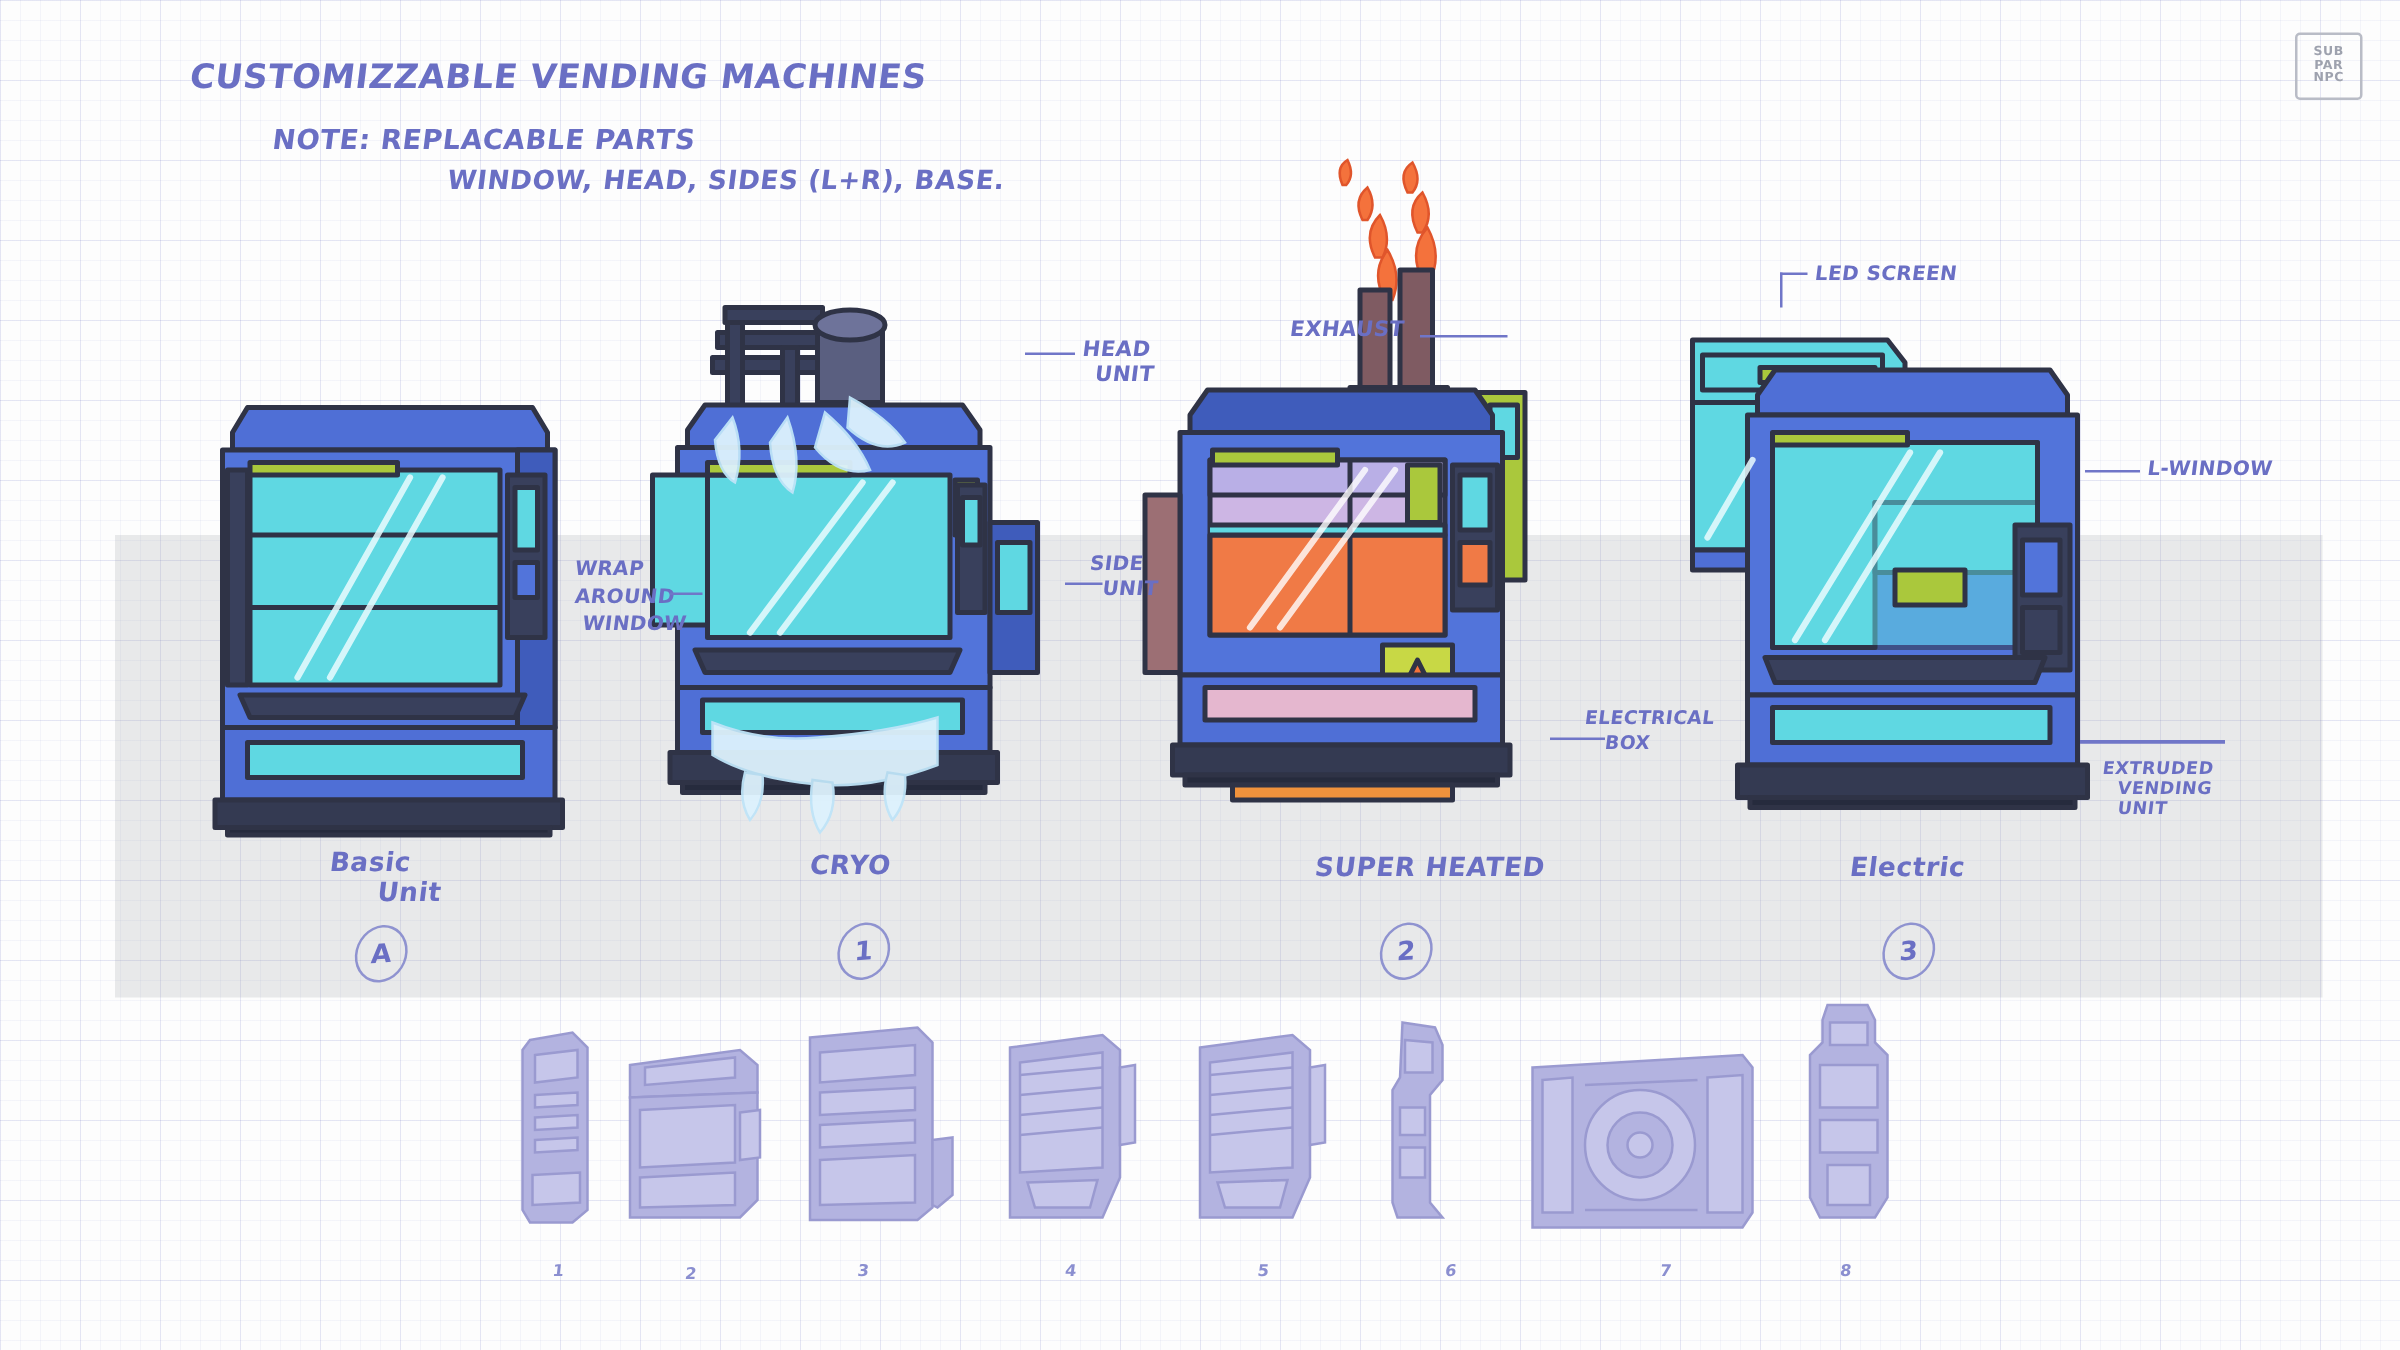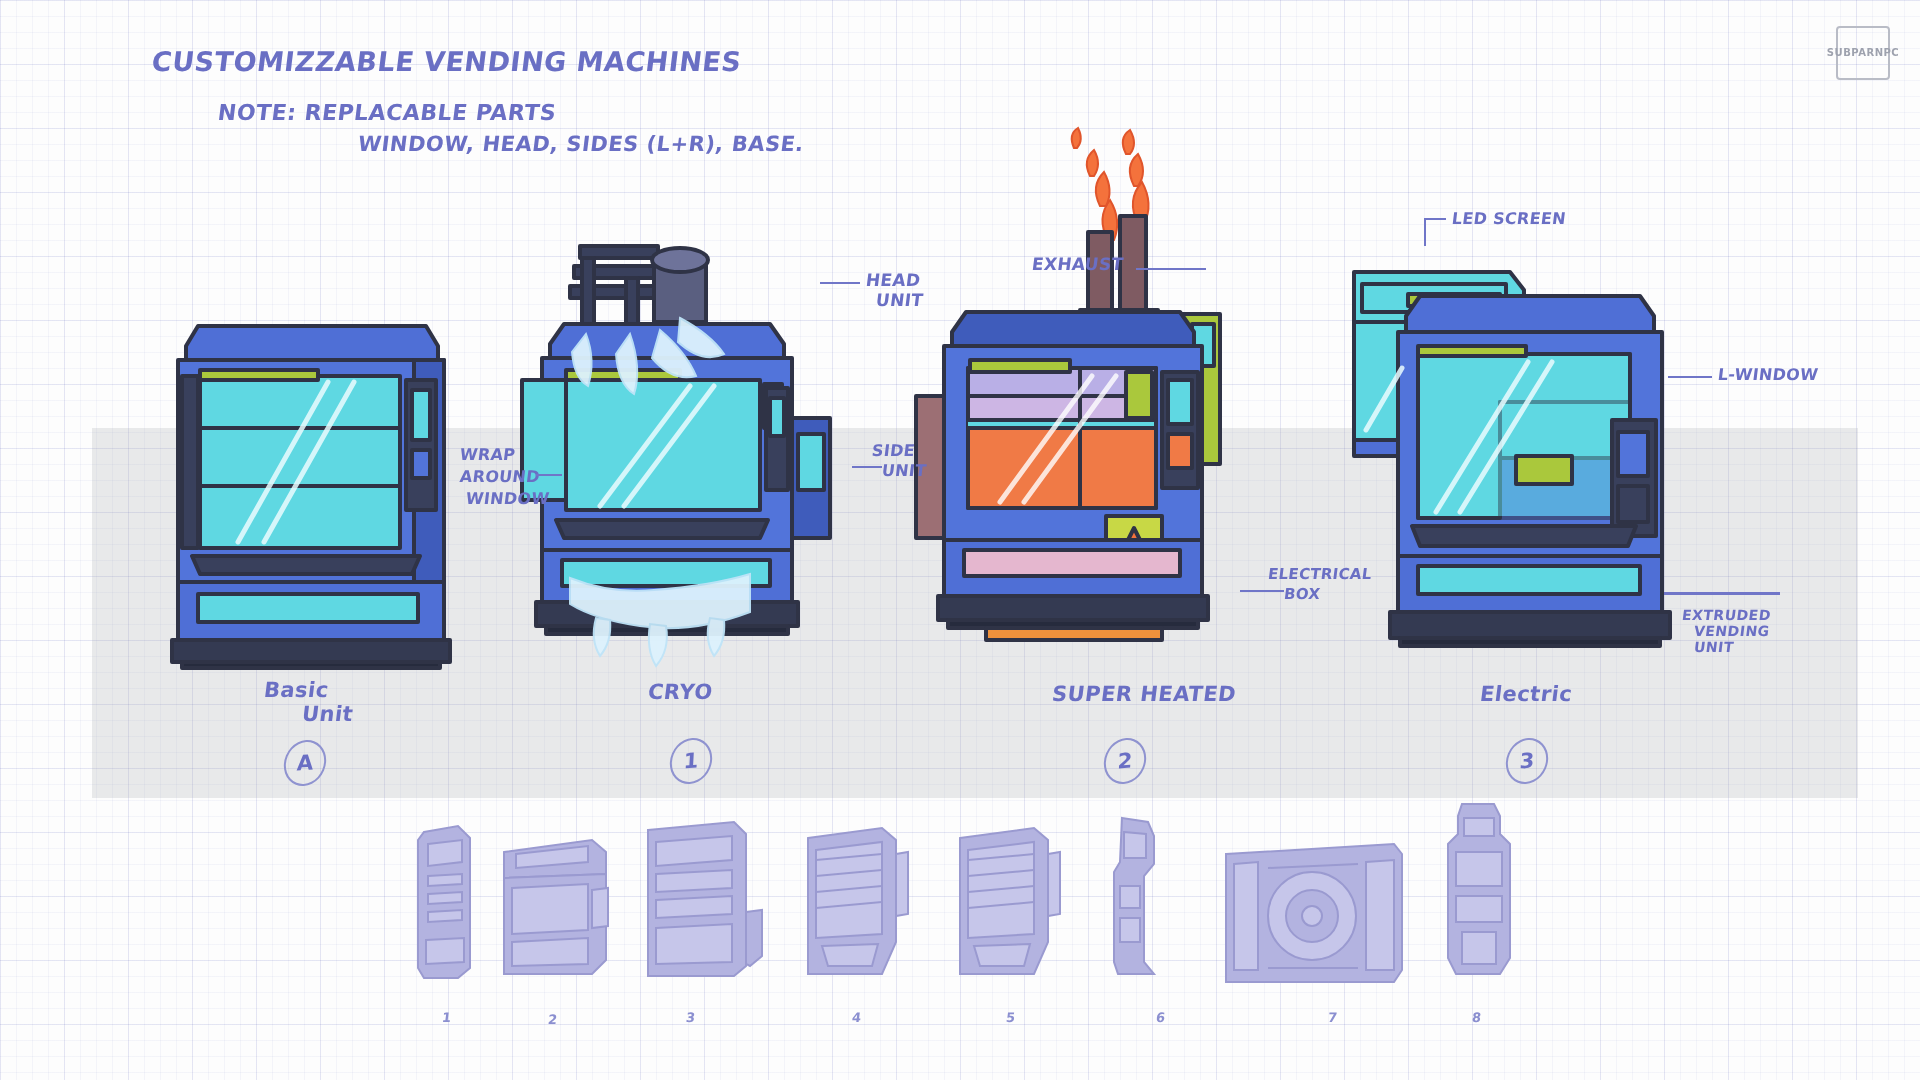--- a/index.html
+++ b/index.html
@@ -38,21 +38,21 @@
   .hand.small{font-size:15px;line-height:17px;letter-spacing:.3px;}
   .hand.tiny{font-size:13px;line-height:15px;}
   #title{left:152px;top:46px;font-size:27px;}
   #note1{left:218px;top:100px;font-size:22px;}
   #note2{left:358px;top:132px;font-size:21px;}
 
   
   #logo{
     position:absolute;right:30px;top:26px;width:50px;height:50px;
     border:2px solid #b9bcc6;border-radius:4px;
-    display:flex;flex-direction:row;align-items:center;justify-content:center;
+    display:flex;flex-direction:column;align-items:center;justify-content:center;
     color:#9ea2ae;font-size:10px;line-height:10.5px;font-weight:700;letter-spacing:.5px;
   }
 
   
   .machine{position:absolute;}
   .name{position:absolute;text-align:left;}
   .circnum{
     position:absolute;width:38px;height:42px;border:2px solid #8f93d0;
     border-radius:50%;color:#6a6fc4;font-size:21px;font-weight:600;
     display:flex;align-items:center;justify-content:center;

